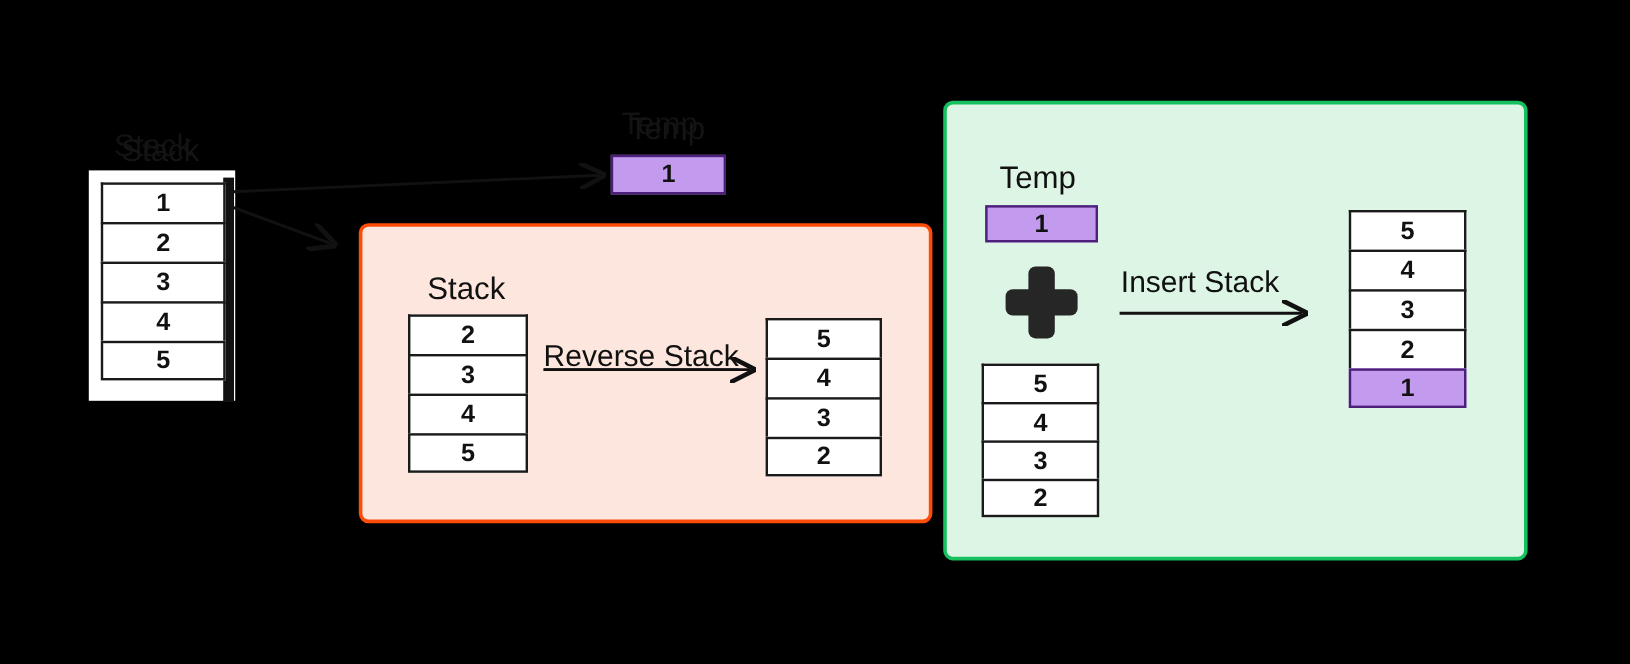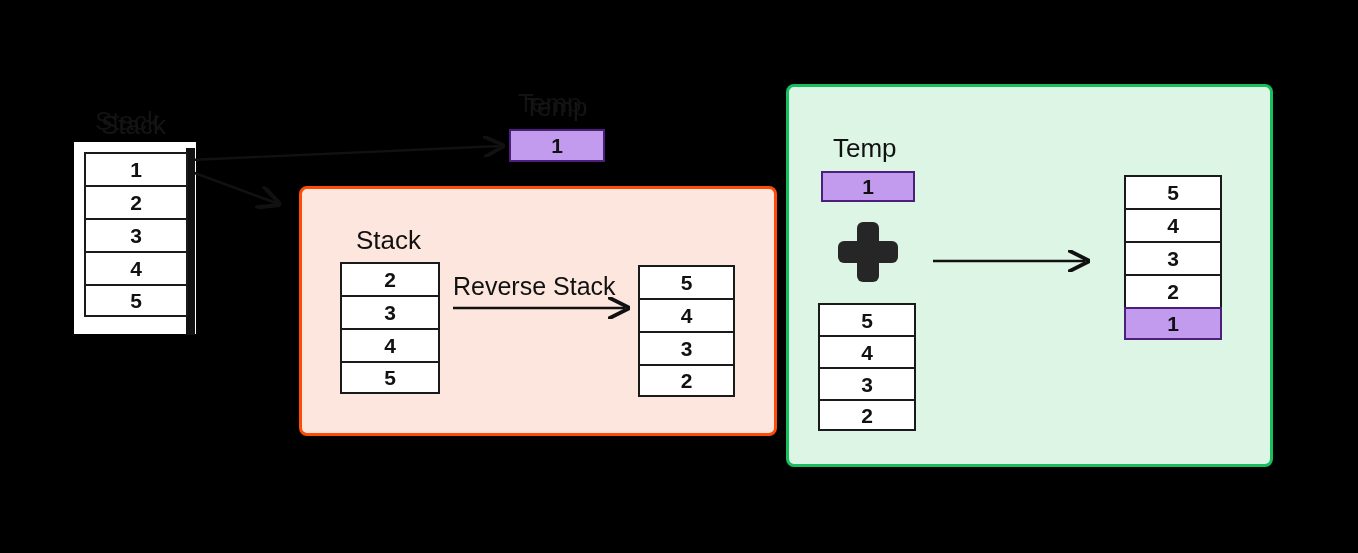--- a/index.html
+++ b/index.html
@@ -160,21 +160,21 @@
 
   <div class="label" style="left:356px; top:225px;">Stack</div>
 
   <div class="stack" style="left:340px; top:262px; width:100px;">
     <div class="cell" style="height:33px; font-size:21px;">2</div>
     <div class="cell" style="height:33px; font-size:21px;">3</div>
     <div class="cell" style="height:33px; font-size:21px;">4</div>
     <div class="cell" style="height:33px; font-size:21px;">5</div>
   </div>
 
-  <div class="op-label" style="left:453px; top:272px;">Reverse Stack</div>
+  <div class="op-label" style="left:453px; top:283px;text-decoration:underline;">Reverse Stack</div>
 
   <svg class="arrow-svg" style="left:453px; top:300px;" width="180" height="16" viewBox="0 0 180 16">
     <defs>
       <marker id="ah3" markerWidth="9" markerHeight="9" refX="7" refY="4.5" orient="auto">
         <path d="M0,0 L9,4.5 L0,9" fill="none" stroke="#111111" stroke-width="1.6"></path>
       </marker>
     </defs>
     <line x1="0" y1="8" x2="172" y2="8" stroke="#111111" stroke-width="2.4" marker-end="url(#ah3)"></line>
   </svg>
 
@@ -198,20 +198,21 @@
     <div class="bar v"></div>
   </div>
 
   <div class="stack" style="left:818px; top:303px; width:98px;">
     <div class="cell" style="height:32px; font-size:21px;">5</div>
     <div class="cell" style="height:32px; font-size:21px;">4</div>
     <div class="cell" style="height:32px; font-size:21px;">3</div>
     <div class="cell" style="height:32px; font-size:21px;">2</div>
   </div>
 
+  <div class="op-label" style="left:934px; top:221px;">Insert Stack</div>
 
   <svg class="arrow-svg" style="left:933px; top:253px;" width="160" height="16" viewBox="0 0 160 16">
     <defs>
       <marker id="ah4" markerWidth="9" markerHeight="9" refX="7" refY="4.5" orient="auto">
         <path d="M0,0 L9,4.5 L0,9" fill="none" stroke="#111111" stroke-width="1.6"></path>
       </marker>
     </defs>
     <line x1="0" y1="8" x2="152" y2="8" stroke="#111111" stroke-width="2.4" marker-end="url(#ah4)"></line>
   </svg>
 

